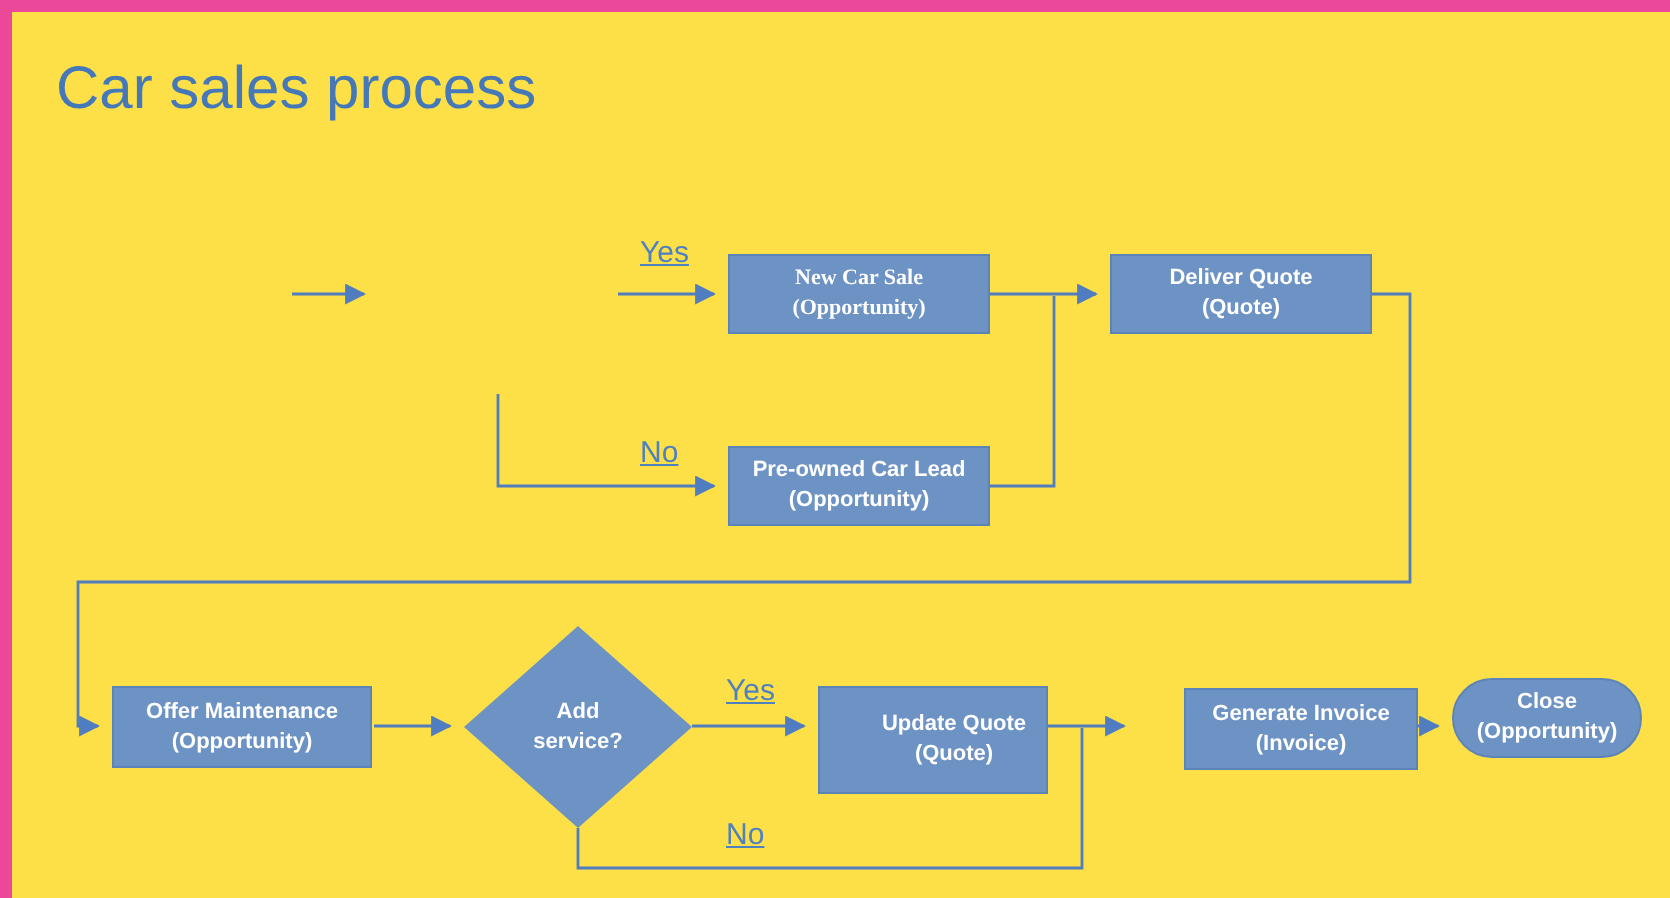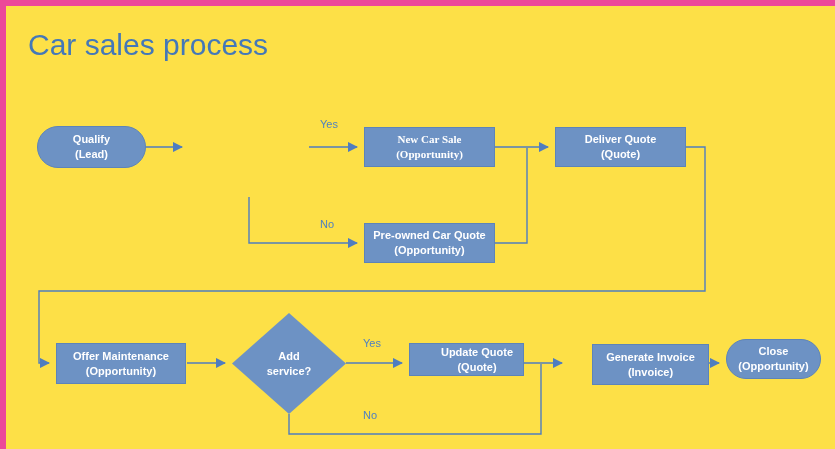--- a/index.html
+++ b/index.html
@@ -15,21 +15,21 @@
   svg.connectors path{fill:none;stroke:#4f7dbf;stroke-width:1.4px;}
   .node{
     position:absolute;display:flex;align-items:center;justify-content:center;
     text-align:center;color:#ffffff;font-weight:bold;font-size:11px;line-height:1.32;
     white-space:pre-line;box-sizing:border-box;
   }
   .rect{background:#6d92c4;border:1px solid #5d84b8;}
   .pill{background:#6d92c4;border:1px solid #5d84b8;border-radius:21px;}
   .diamond{background:#6d92c4;clip-path:polygon(50% 0,100% 50%,50% 100%,0 50%);}
   .edge-label{
-    position:absolute;color:#4f81c0;font-size:11px;line-height:1;
+    position:absolute;color:#4f81c0;font-size:15px;line-height:1;text-decoration:underline;
   }
 </style>
 </head>
 <body>
 
 <div class="canvas">
 
   <div class="page-title">Car sales process</div>
 
   <svg class="connectors" viewBox="0 0 835 449">
@@ -44,40 +44,38 @@
     <path d="M243 191 V237 H351" marker-end="url(#arrow)"></path>
     <path d="M489 237 H521 V142"></path>
     <path d="M680 141 H699 V285 H33 V357 H43" marker-end="url(#arrow)"></path>
     <path d="M181 357 H219" marker-end="url(#arrow)"></path>
     <path d="M340 357 H396" marker-end="url(#arrow)"></path>
     <path d="M518 357 H556" marker-end="url(#arrow)"></path>
     <path d="M283 408 V428 H535 V358"></path>
     <path d="M680 357 H713" marker-end="url(#arrow)"></path>
   </svg>
 
-  <div class="node pill" style="left:31px;top:120px;width:109px;height:42px;">Qualify
-(Lead)</div>
 
 
   <div class="node rect" style="left:358px;top:121px;width:131px;height:40px;font-family:Liberation Serif, serif;">New Car Sale
 (Opportunity)</div>
 
-  <div class="node rect" style="left:358px;top:217px;width:131px;height:40px;">Pre-owned Car Quote
+  <div class="node rect" style="left:358px;top:217px;width:131px;height:40px;">Pre-owned Car Lead
 (Opportunity)</div>
 
   <div class="node rect" style="left:549px;top:121px;width:131px;height:40px;">Deliver Quote
 (Quote)</div>
 
   <div class="node rect" style="left:50px;top:337px;width:130px;height:41px;">Offer Maintenance
 (Opportunity)</div>
 
   <div class="node diamond" style="left:226px;top:307px;width:114px;height:101px;">Add
 service?</div>
 
-  <div class="node rect" style="left:403px;top:337px;width:115px;height:33px;padding-left:21px;">Update Quote
+  <div class="node rect" style="left:403px;top:337px;width:115px;height:54px;padding-left:21px;">Update Quote
 (Quote)</div>
 
   <div class="node rect" style="left:563px;top:338px;width:117px;height:41px;margin-left:23px;">Generate Invoice
 (Invoice)</div>
 
   <div class="node pill" style="left:720px;top:333px;width:95px;height:40px;">Close
 (Opportunity)</div>
 
   <div class="edge-label" style="left:314px;top:113px;">Yes</div>
 

